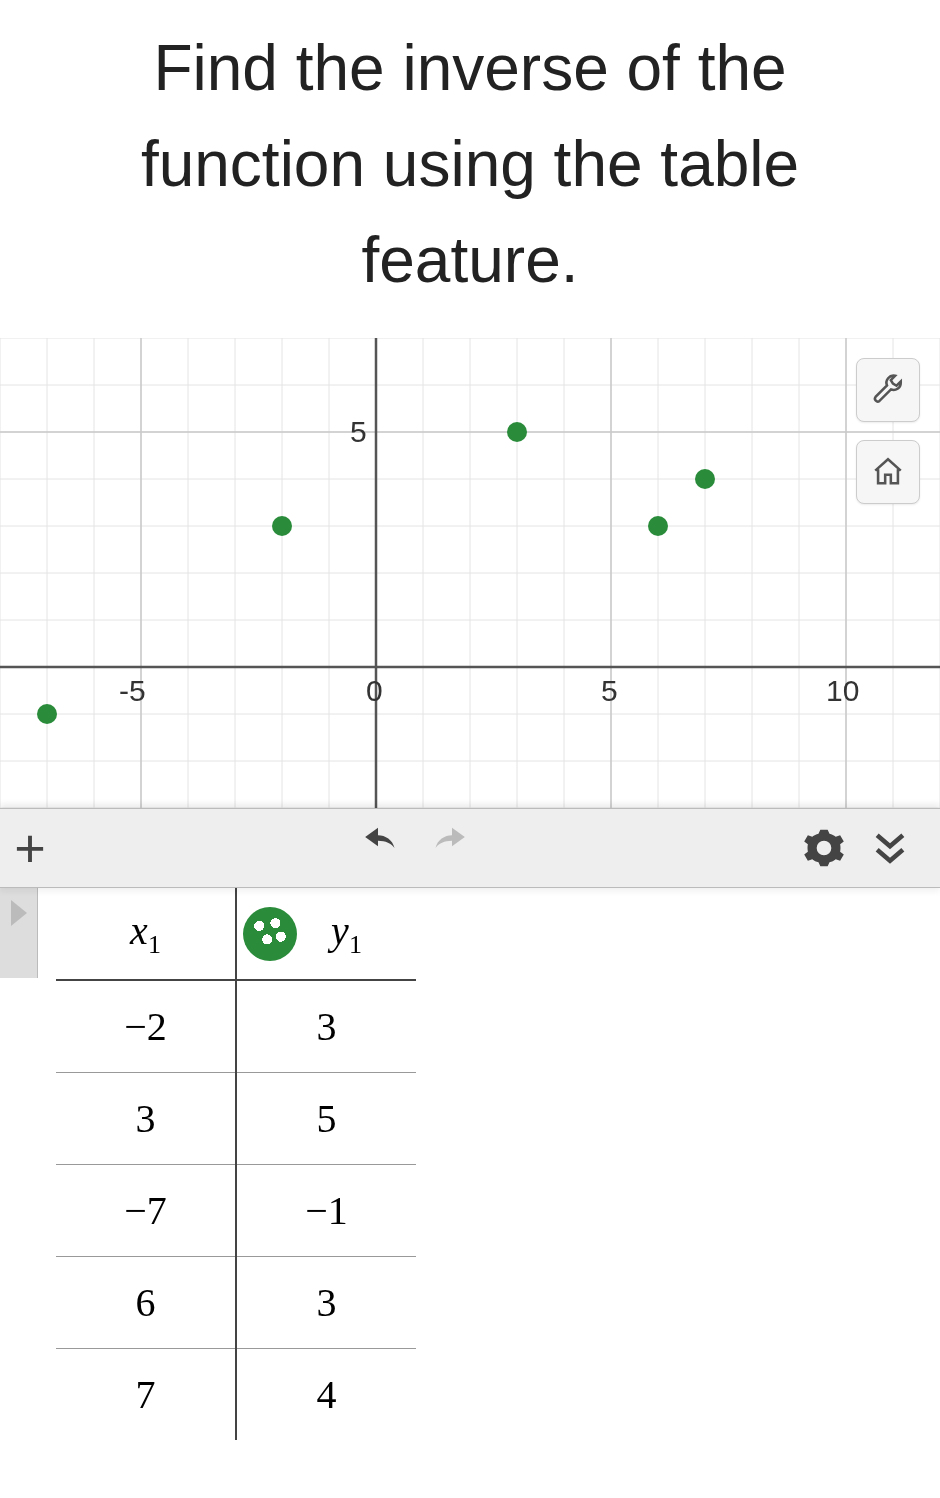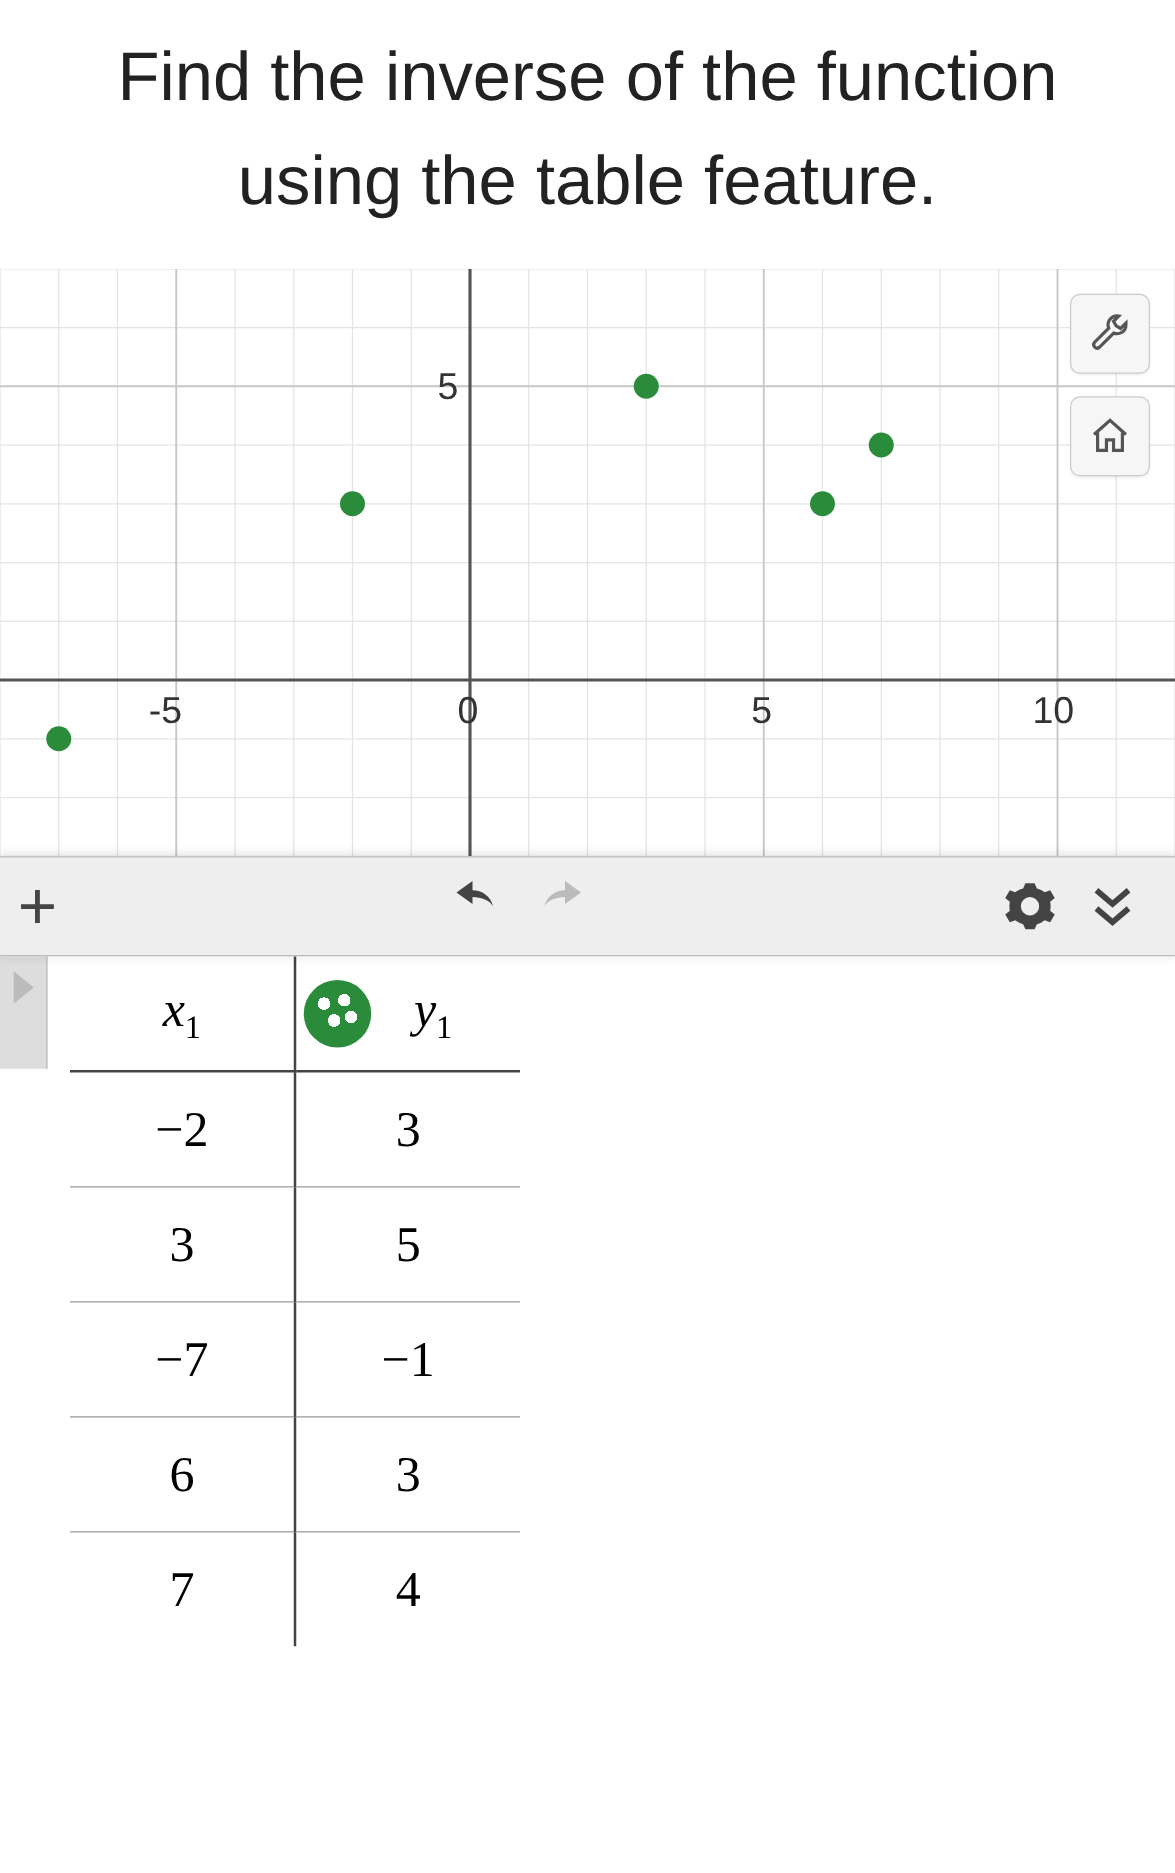--- a/index.html
+++ b/index.html
@@ -6,21 +6,21 @@
   body {
     font-family: -apple-system, BlinkMacSystemFont, "Segoe UI", Arial, sans-serif;
     width: 940px;
     height: 1498px;
     background: #fff;
     overflow: hidden;
     position: relative;
   }
   .prompt {
     padding: 20px 60px 30px 60px;
-    font-size: 55px;
+    font-size: 64px;
     line-height: 1.5;
     color: #222;
     text-align: center;
   }
   .graph-area {
     position: relative;
     width: 940px;
     height: 470px;
     background: #fff;
     overflow: hidden;

